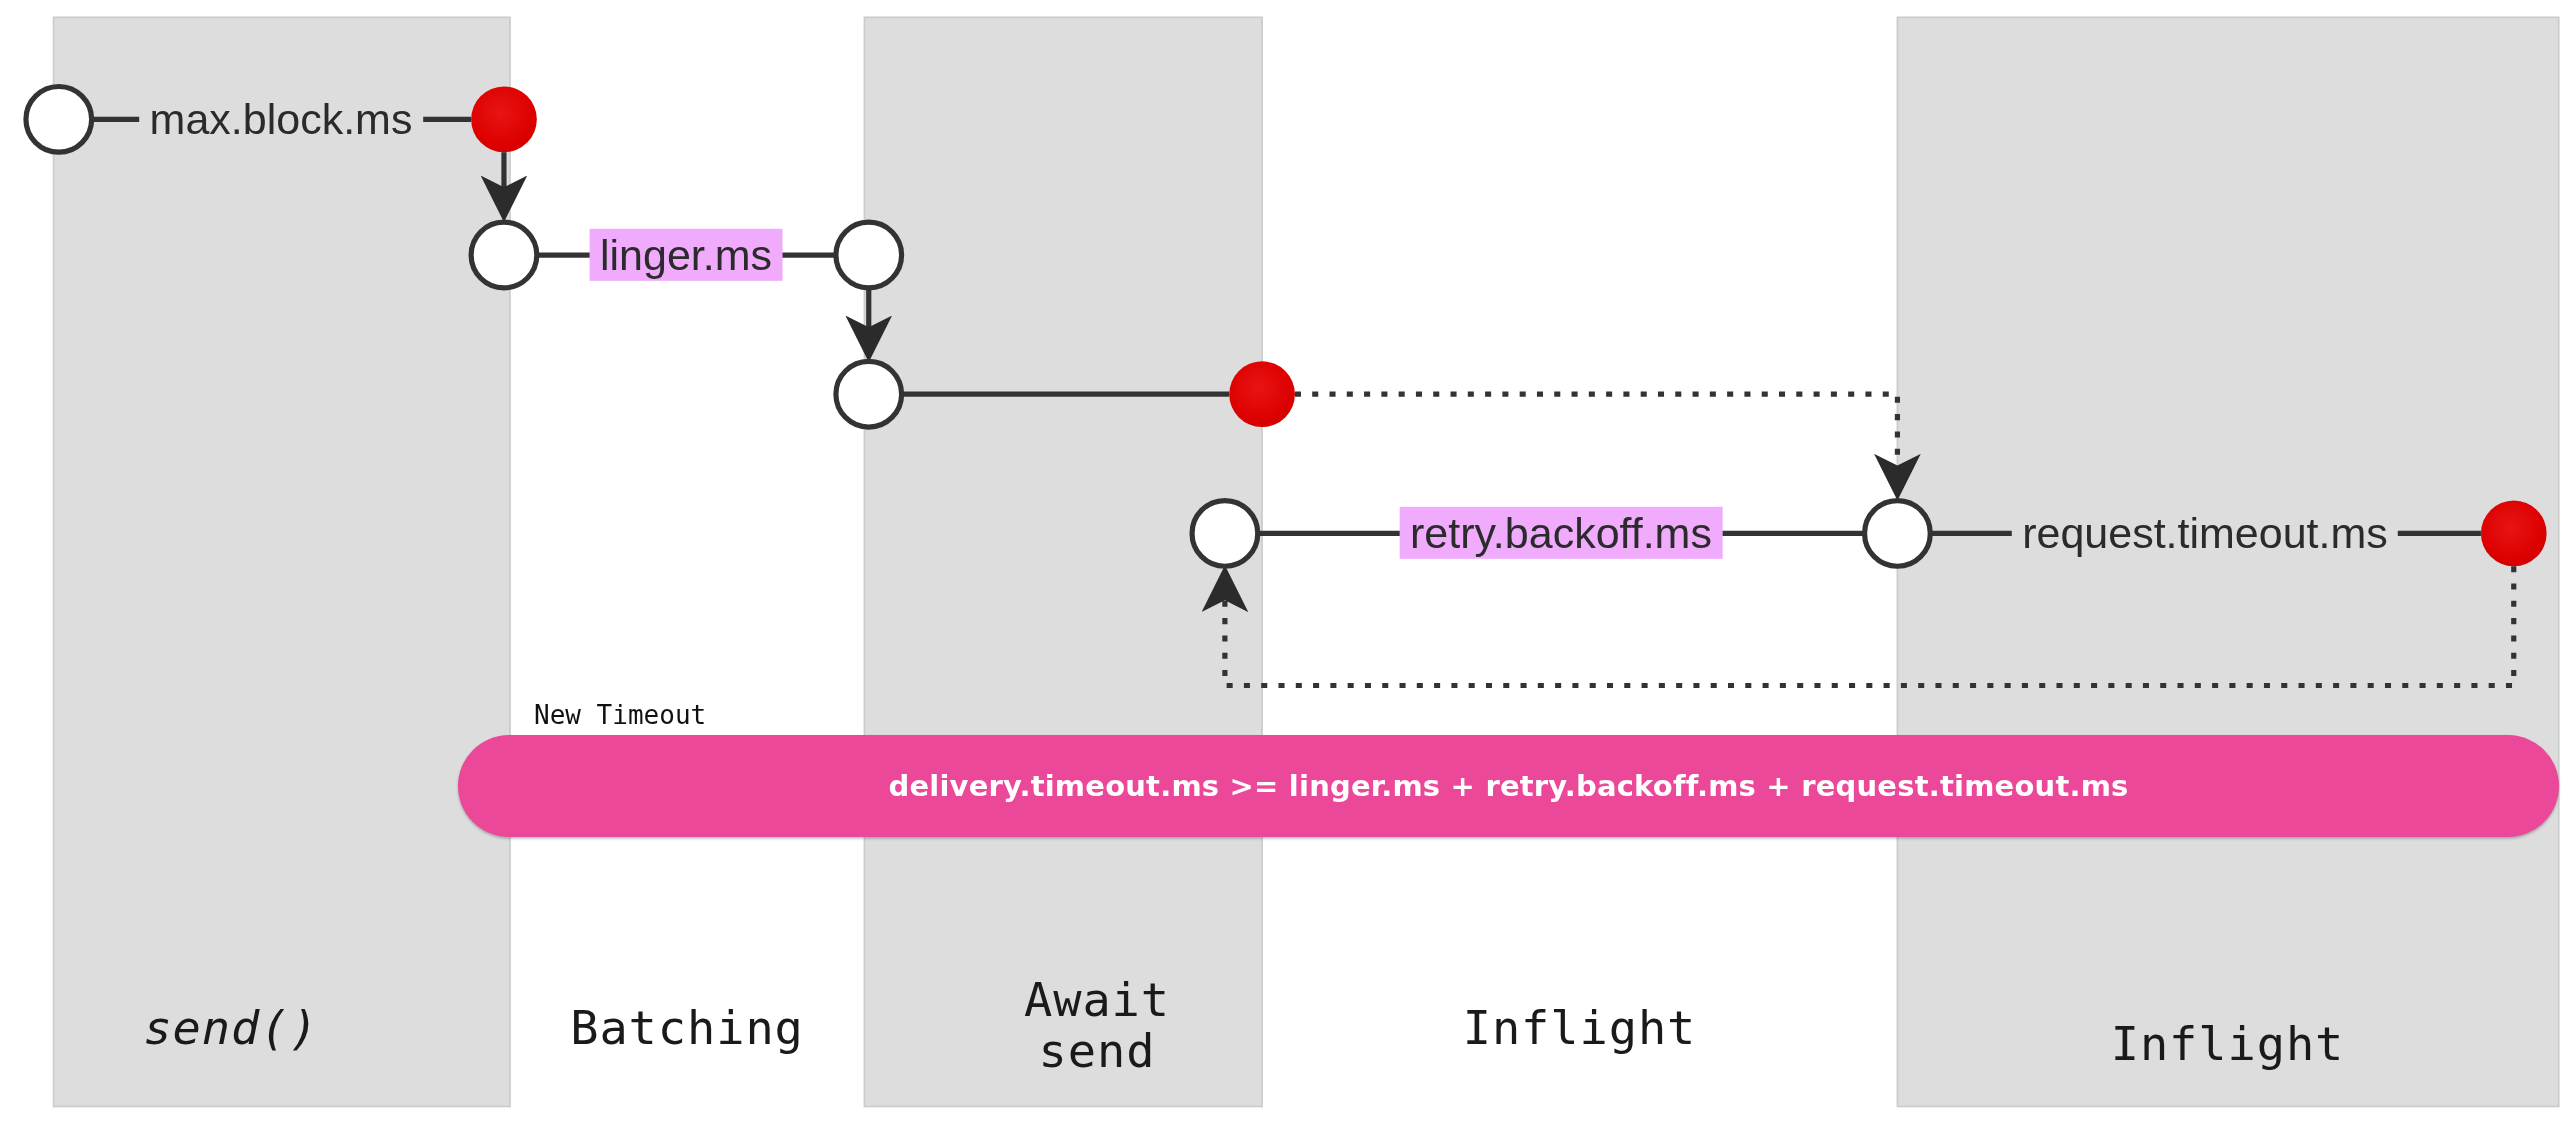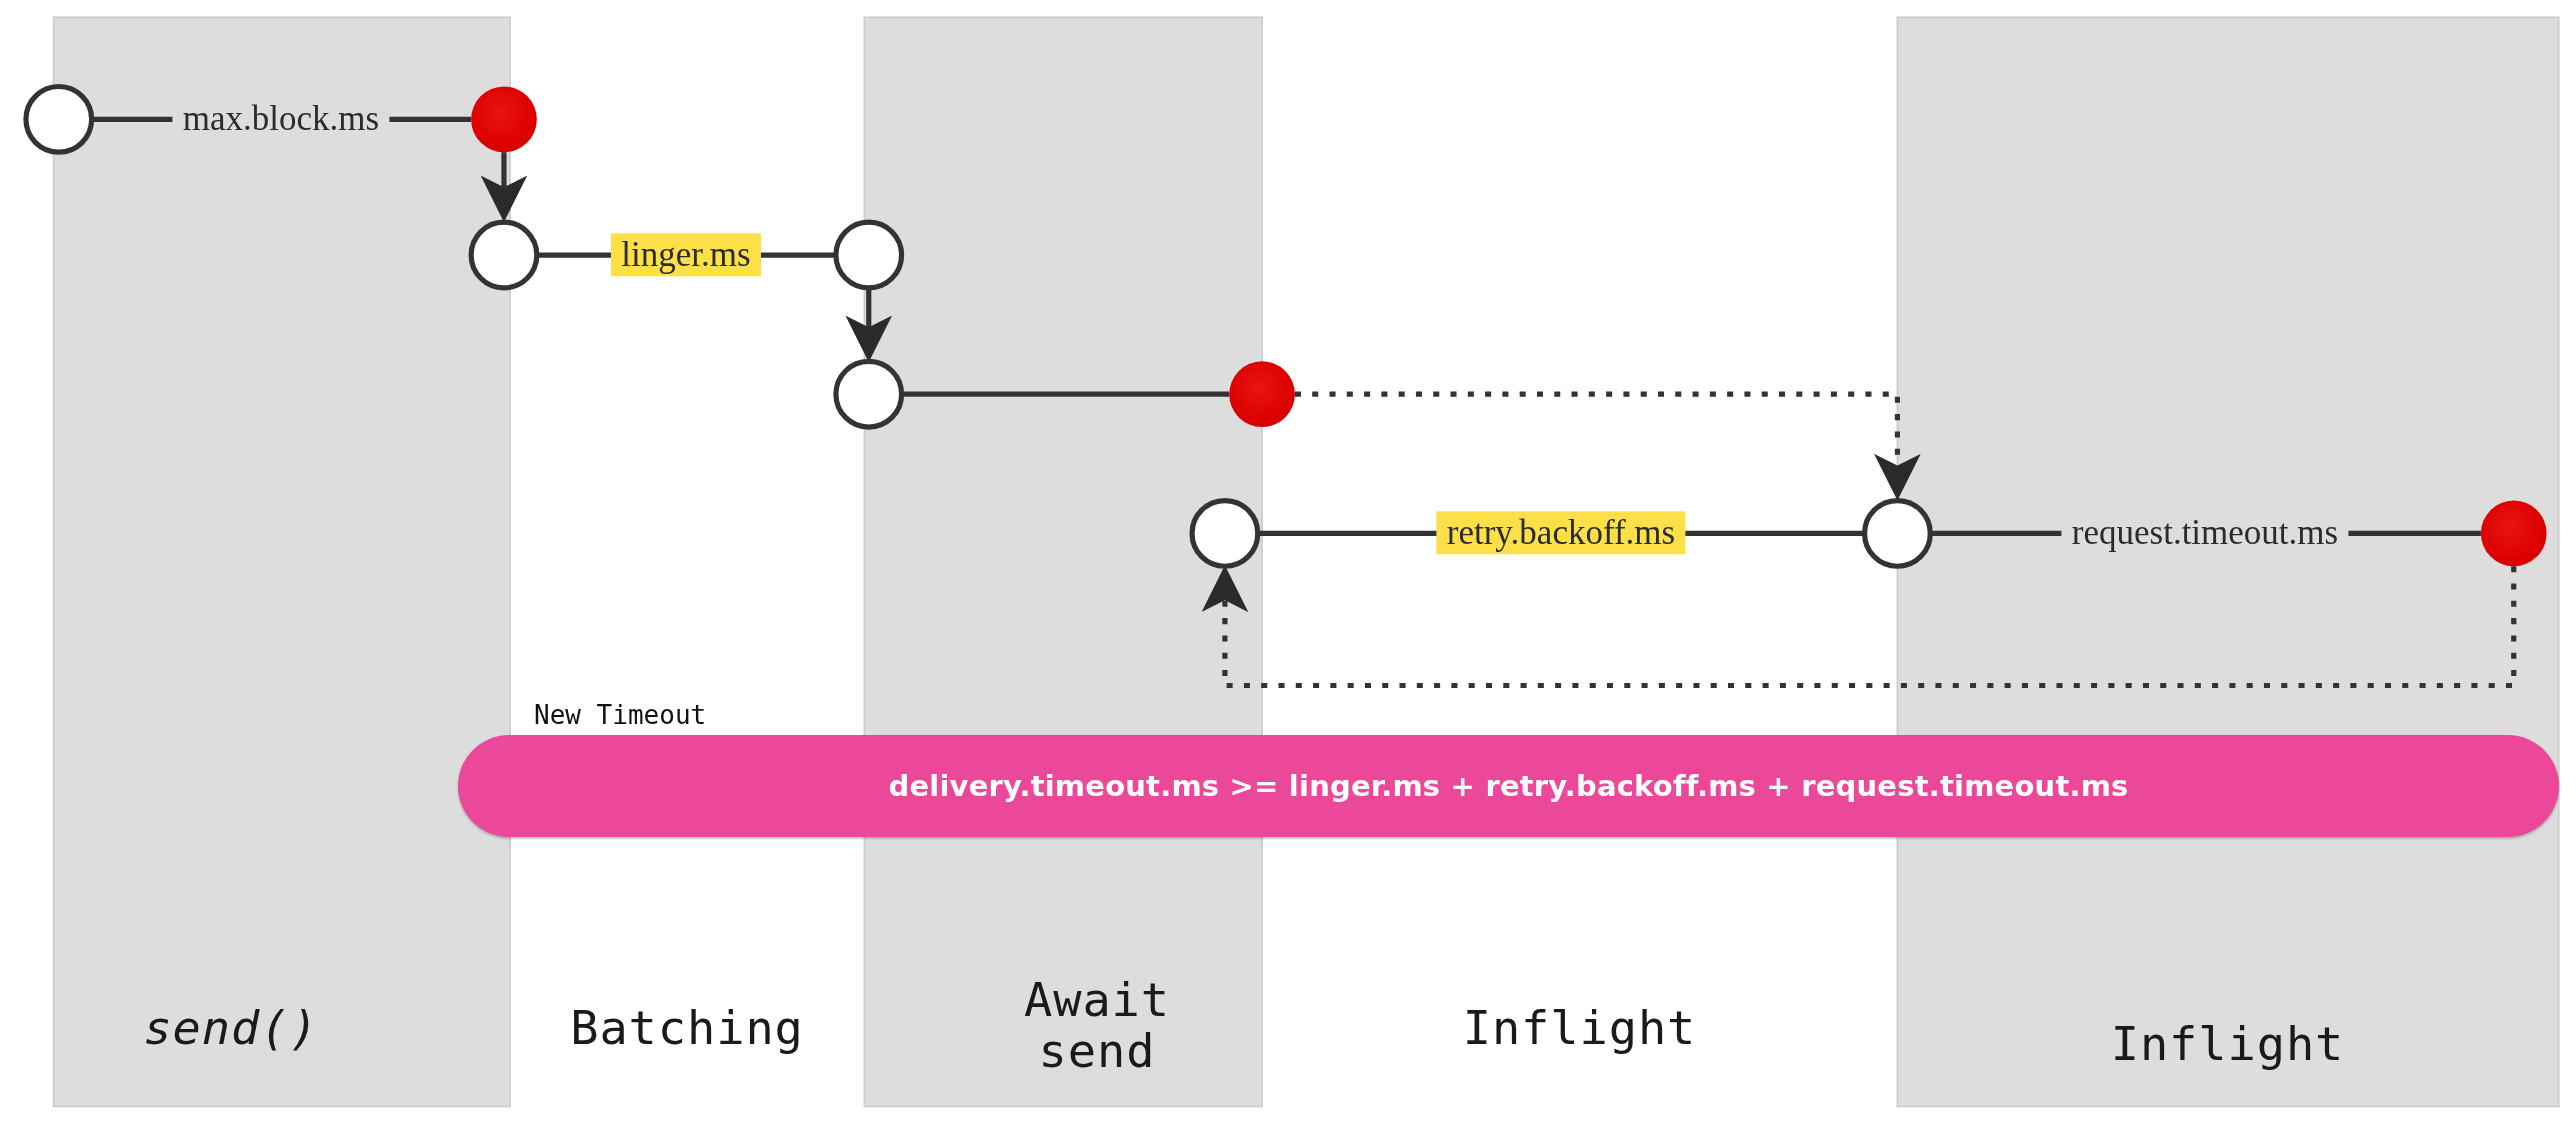--- a/index.html
+++ b/index.html
@@ -28,29 +28,29 @@
     font-family: "DejaVu Sans Mono", monospace;
     font-size: 47px;
     color: #1a1a1a;
     line-height: 1.08;
     letter-spacing: 0.9px;
     white-space: pre-line;
   }
   .edge-label {
     position: absolute;
     transform: translate(-50%, -50%);
-    font-family: Liberation Serif, serif;
-    font-size: 35px;
+    font-family: Liberation Sans, sans-serif;
+    font-size: 43px;
     color: #2b2b2b;
     background: transparent;
     white-space: nowrap;
     letter-spacing: 0px;
     text-align: right;
   }
-  .edge-label.on-white { background: #fde047; padding: 1.7px 10.4px; }
+  .edge-label.on-white { background: #f0abfc; padding: 1.7px 10.4px; }
   .edge-label.on-grey  { background: #dddddd; padding: 1.7px 10.4px; }
   #new-timeout-caption {
     position: absolute;
     font-family: "DejaVu Sans Mono", monospace;
     font-weight: normal;
     font-size: 26px;
     color: #111111;
     white-space: nowrap;
   }
   #timeout-banner {

